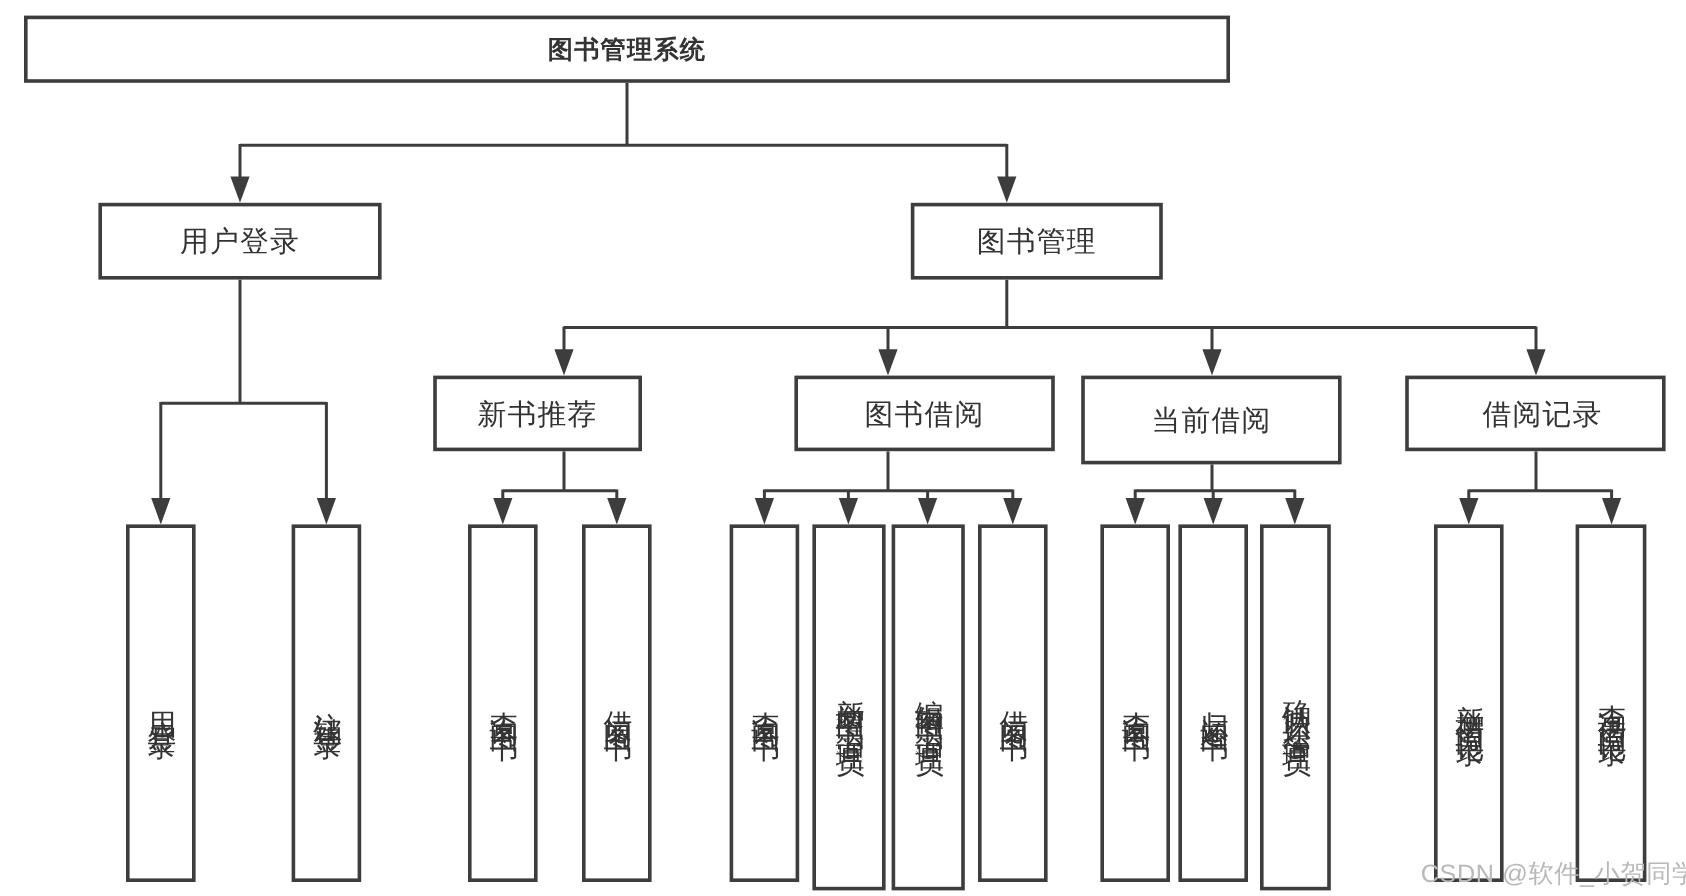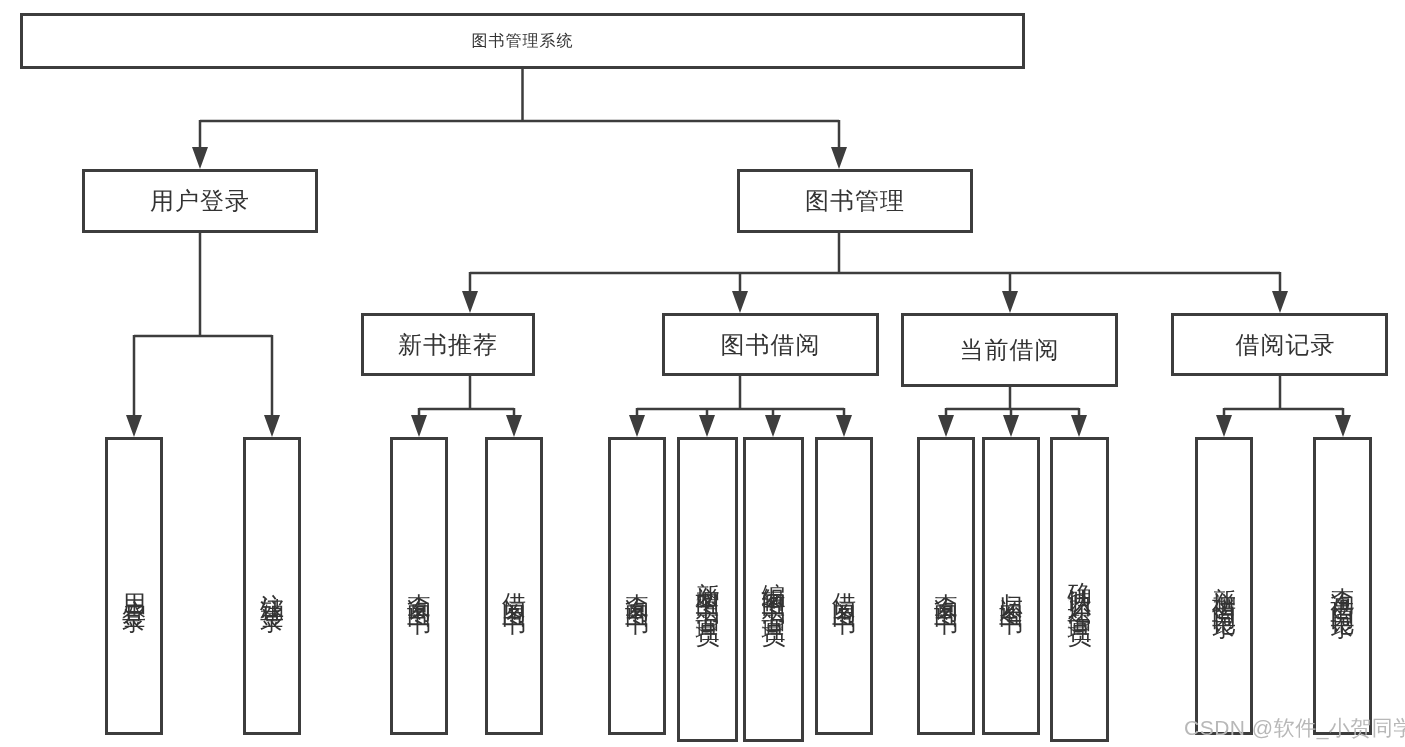--- a/index.html
+++ b/index.html
@@ -17,21 +17,21 @@
     box-sizing: border-box;
     background: #ffffff;
     border: 3px solid var(--line, #3d3d3d);
     color: var(--text, #333333);
     display: flex;
     align-items: center;
     justify-content: center;
     z-index: 2;
   }
   .hbox { font-size: 24px; letter-spacing: 1px; }
-  .hbox.root { font-size: 16px; }
+  .hbox.root { font-size: 21px; font-weight: bold; }
   .vbox {
     writing-mode: vertical-rl;
     text-orientation: mixed;
     font-size: 24px;
     letter-spacing: 6px;
     line-height: 1;
     text-align: center;
   }
   .watermark {
     position: absolute;
@@ -67,21 +67,21 @@
              M629 415 L645 415 L637 437 Z  M699 415 L715 415 L707 437 Z
              M765 415 L781 415 L773 437 Z  M836 415 L852 415 L844 437 Z
              M938 415 L954 415 L946 437 Z  M1003 415 L1019 415 L1011 437 Z
              M1071 415 L1087 415 L1079 437 Z
              M1216 415 L1232 415 L1224 437 Z  M1335 415 L1351 415 L1343 437 Z"></path>
   </svg>
 
   <div class="node hbox root" style="left:20px; top:13px; width:1005px; height:56px;">图书管理系统</div>
 
   <div class="node hbox" style="left:82px; top:169px; width:236px; height:64px;">用户登录</div>
-  <div class="node hbox" style="left:737px; top:169px; width:236px; height:64px;">图书管理</div>
+  <div class="node hbox" style="left:759px; top:169px; width:210px; height:64px;">图书管理</div>
 
   <div class="node hbox" style="left:361px; top:313px; width:174px; height:63px;">新书推荐</div>
   <div class="node hbox" style="left:662px; top:313px; width:217px; height:63px;">图书借阅</div>
   <div class="node hbox" style="left:901px; top:313px; width:217px; height:74px;">当前借阅</div>
   <div class="node hbox" style="left:1171px; top:313px; width:217px; height:63px;padding-left:12px;">借阅记录</div>
 
   <div class="node vbox" style="left:105px; top:437px; width:58px; height:298px;">用户登录</div>
   <div class="node vbox" style="left:243px; top:437px; width:58px; height:298px;">注销登录</div>
 
   <div class="node vbox" style="left:390px; top:437px; width:58px; height:298px;">查询图书</div>

